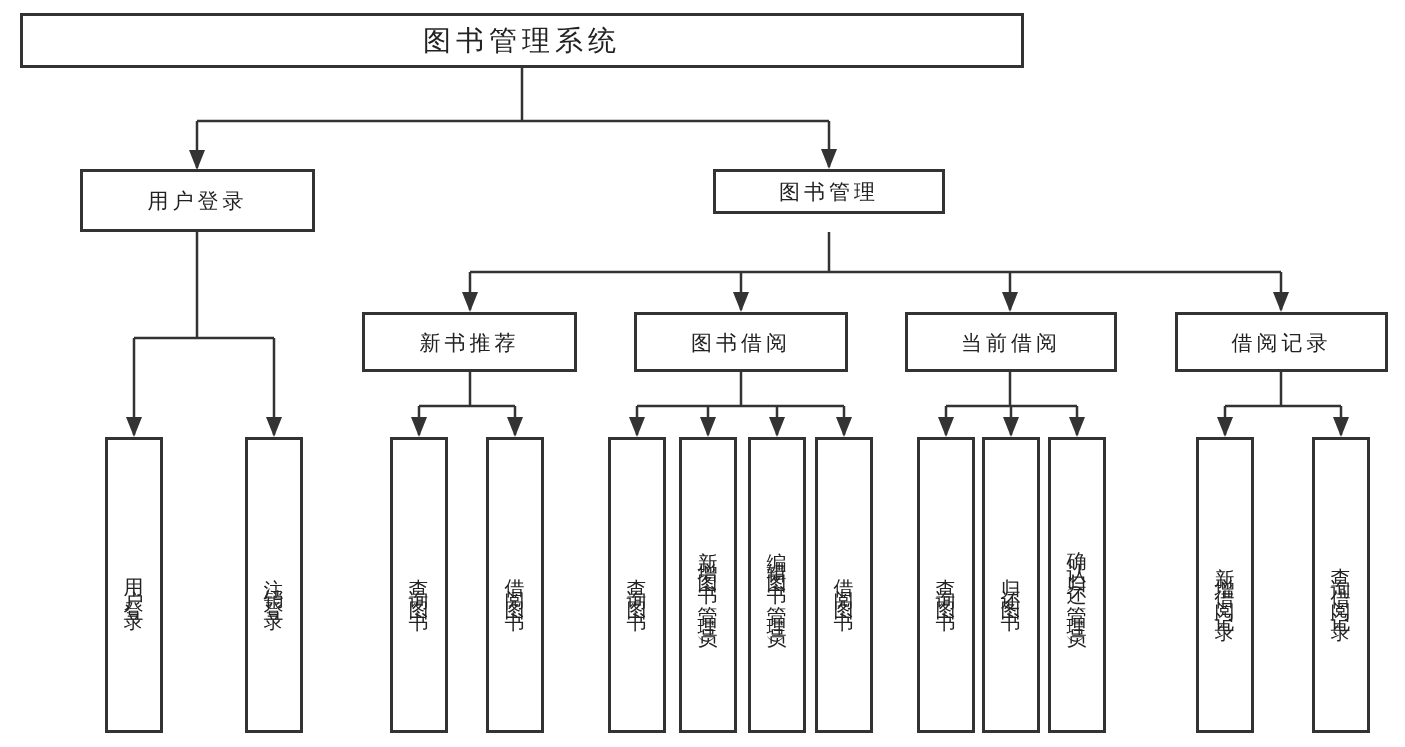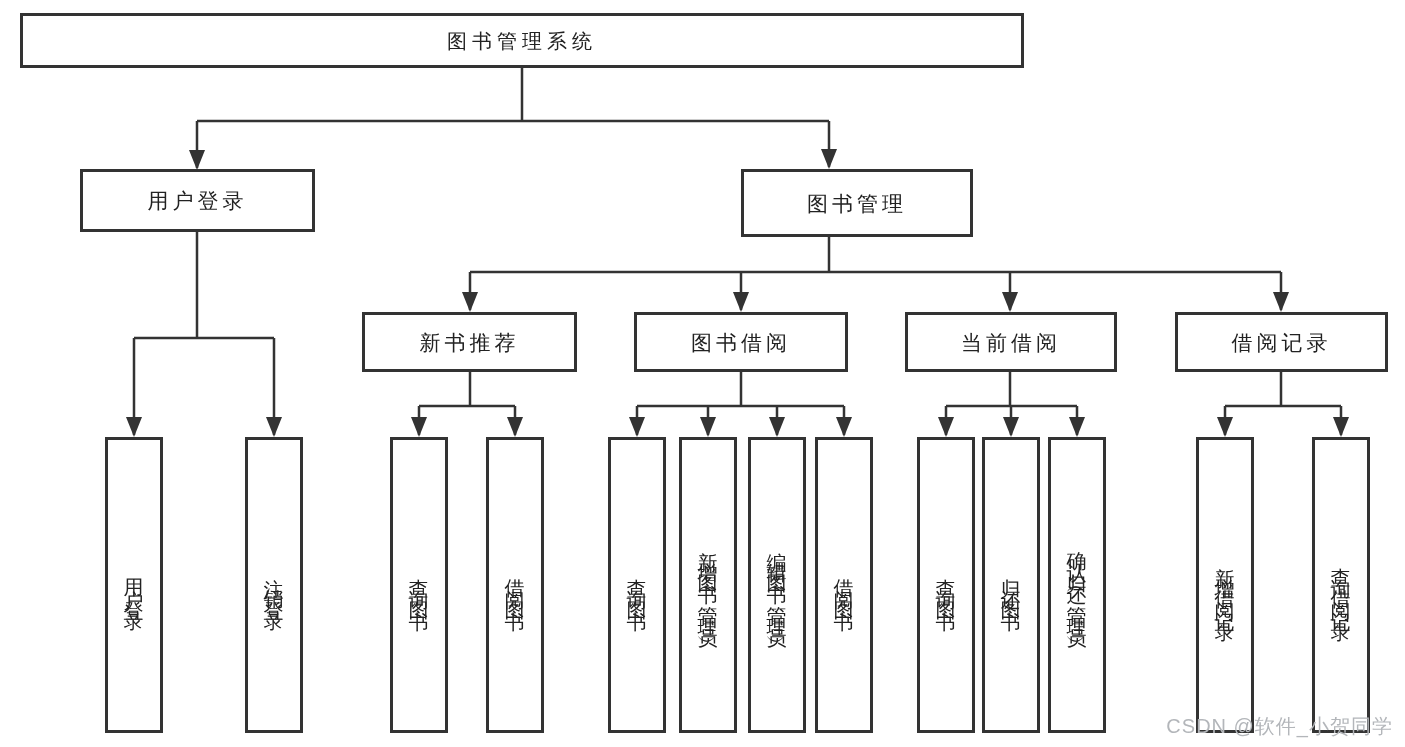--- a/index.html
+++ b/index.html
@@ -24,21 +24,21 @@
     box-sizing:border-box;
     border:3px solid var(--line);
     background:var(--background);
     display:flex;align-items:center;justify-content:center;
     color:var(--text);
   }
   .box.h span{
     font-size:21px;letter-spacing:4px;line-height:1;white-space:nowrap;
   }
   .box.root span{
-    font-size:20px;letter-spacing:5px;
+    font-size:28px;letter-spacing:5px;
   }
   .box.v span{
     writing-mode:vertical-rl;
     text-orientation:mixed;
     font-size:20px;letter-spacing:11px;line-height:1;white-space:nowrap;
   }
   .watermark{
     position:absolute;right:12px;bottom:7px;
     font-size:20px;color:var(--watermark);letter-spacing:1px;white-space:nowrap;
   }
@@ -84,21 +84,21 @@
     <polygon points="1333,417 1349,417 1341,437"></polygon>
   </svg>
 
   <div class="box h root" style="left:20px;top:13px;width:1004px;height:55px">
     <span>图书管理系统</span>
   </div>
 
   <div class="box h" style="left:80px;top:169px;width:235px;height:63px">
     <span>用户登录</span>
   </div>
-  <div class="box h" style="left:741px;top:169px;width:232px;height:68px">
+  <div class="box h" style="left:713px;top:169px;width:232px;height:45px">
     <span>图书管理</span>
   </div>
 
   <div class="box h" style="left:362px;top:312px;width:215px;height:60px">
     <span>新书推荐</span>
   </div>
   <div class="box h" style="left:634px;top:312px;width:214px;height:60px">
     <span>图书借阅</span>
   </div>
   <div class="box h" style="left:1175px;top:312px;width:213px;height:60px">
@@ -145,14 +145,13 @@
     <span>确认归还（管理员）</span>
   </div>
 
   <div class="box v" style="left:1196px;top:437px;width:58px;height:296px">
     <span>新增借阅记录</span>
   </div>
   <div class="box v" style="left:1312px;top:437px;width:58px;height:296px">
     <span>查询借阅记录</span>
   </div>
 
-  <div class="watermark">CSDN @软件_小贺同学</div>
 </div>
 
 </body></html>

